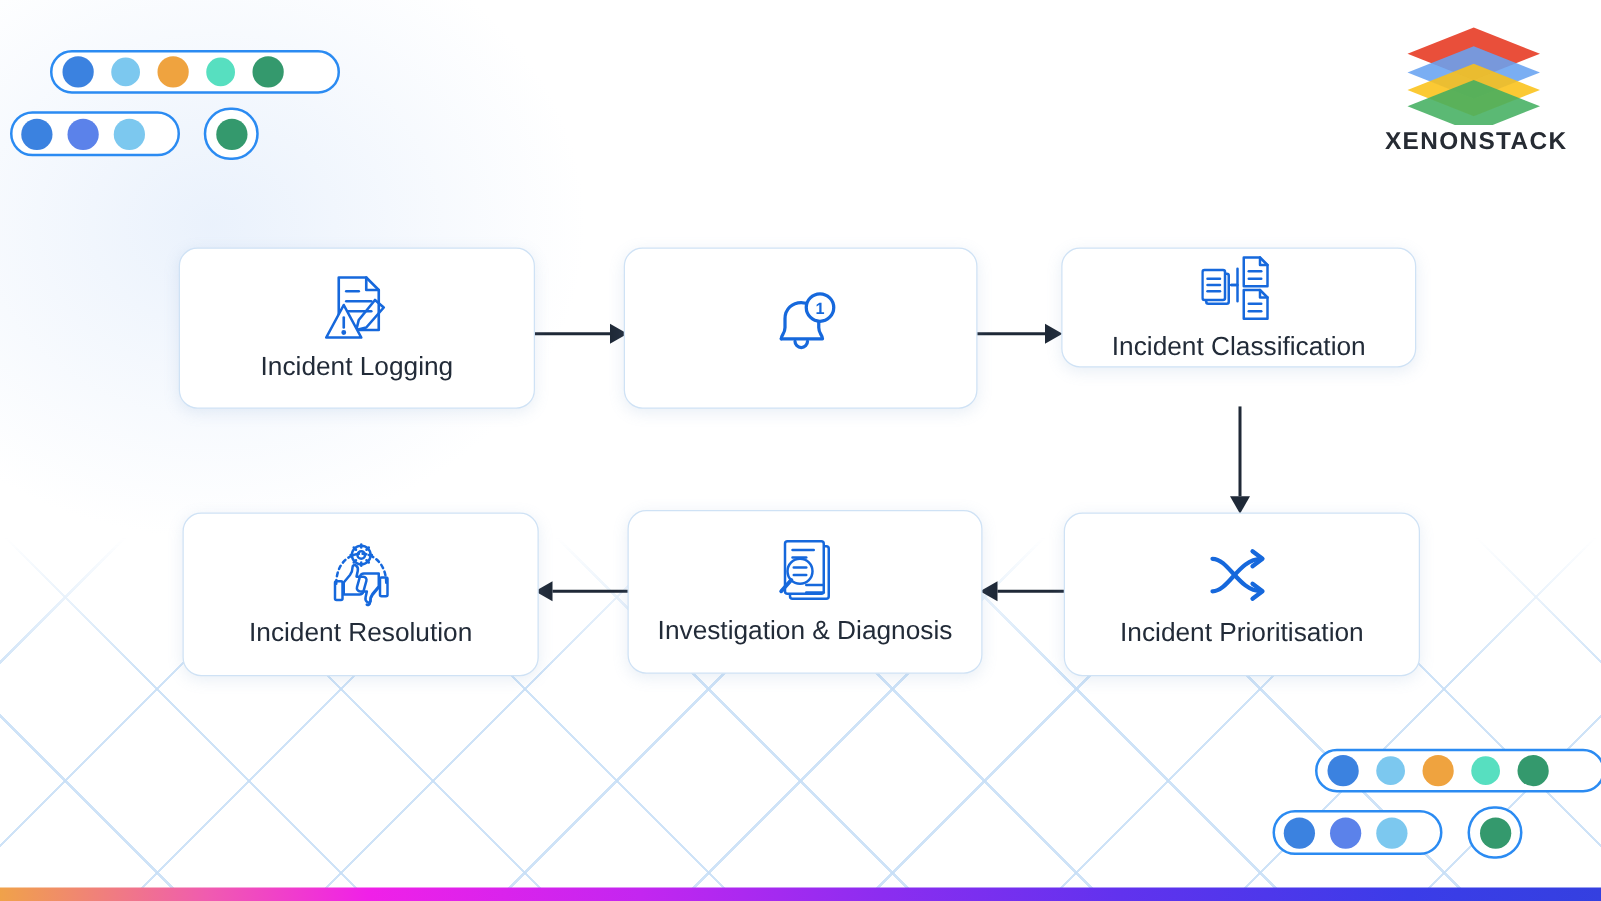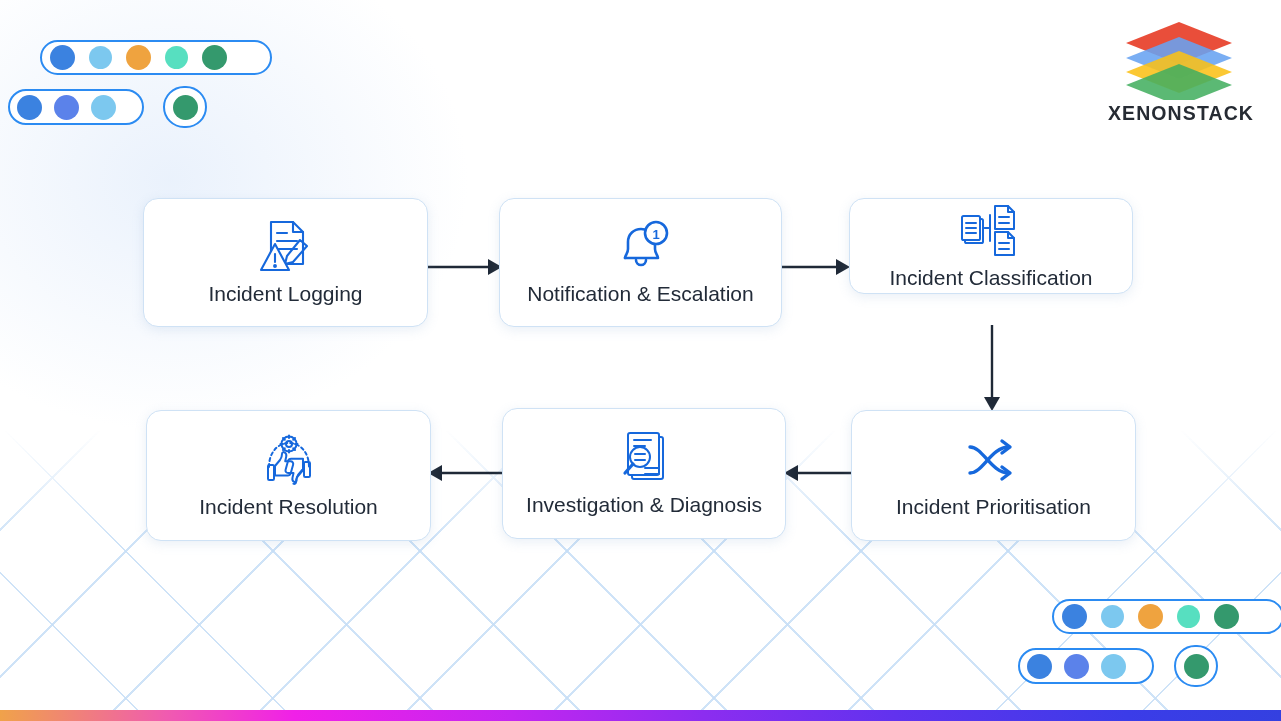--- a/index.html
+++ b/index.html
@@ -238,21 +238,20 @@
   <div class="card card-2">
     <div class="card-icon">
       <svg width="60" height="54" viewBox="0 0 60 54" fill="none" stroke="#1668dc" stroke-width="2.6" stroke-linecap="round" stroke-linejoin="round">
         <path d="M14 38 c0 -3 3 -4 3 -9 v-7 c0 -8 6 -13 13 -13 c3 0 5 0.7 7 2"></path>
         <path d="M44 20 v9 c0 5 3 6 3 9 H14"></path>
         <path d="M25 40 a5 5 0 0 0 10 0"></path>
         <circle cx="45" cy="13" r="11" fill="#ffffff"></circle>
         <text x="45" y="18.5" font-family="Liberation Sans, sans-serif" font-size="13" font-weight="bold" fill="#1668dc" stroke="none" text-anchor="middle">1</text>
       </svg>
     </div>
-    <div class="card-label">Notification &amp; Escalation</div>
   </div>
 
   <div class="card card-3">
     <div class="card-icon">
       <svg width="60" height="56" viewBox="0 0 60 56" fill="none" stroke="#1668dc" stroke-width="2" stroke-linecap="round" stroke-linejoin="round">
         <rect x="4" y="16" width="18" height="24" rx="1.6"></rect>
         <rect x="1" y="13" width="18" height="24" rx="1.6" fill="#ffffff"></rect>
         <line x1="5" y1="20" x2="15" y2="20"></line>
         <line x1="5" y1="25" x2="15" y2="25"></line>
         <line x1="5" y1="30" x2="15" y2="30"></line>

